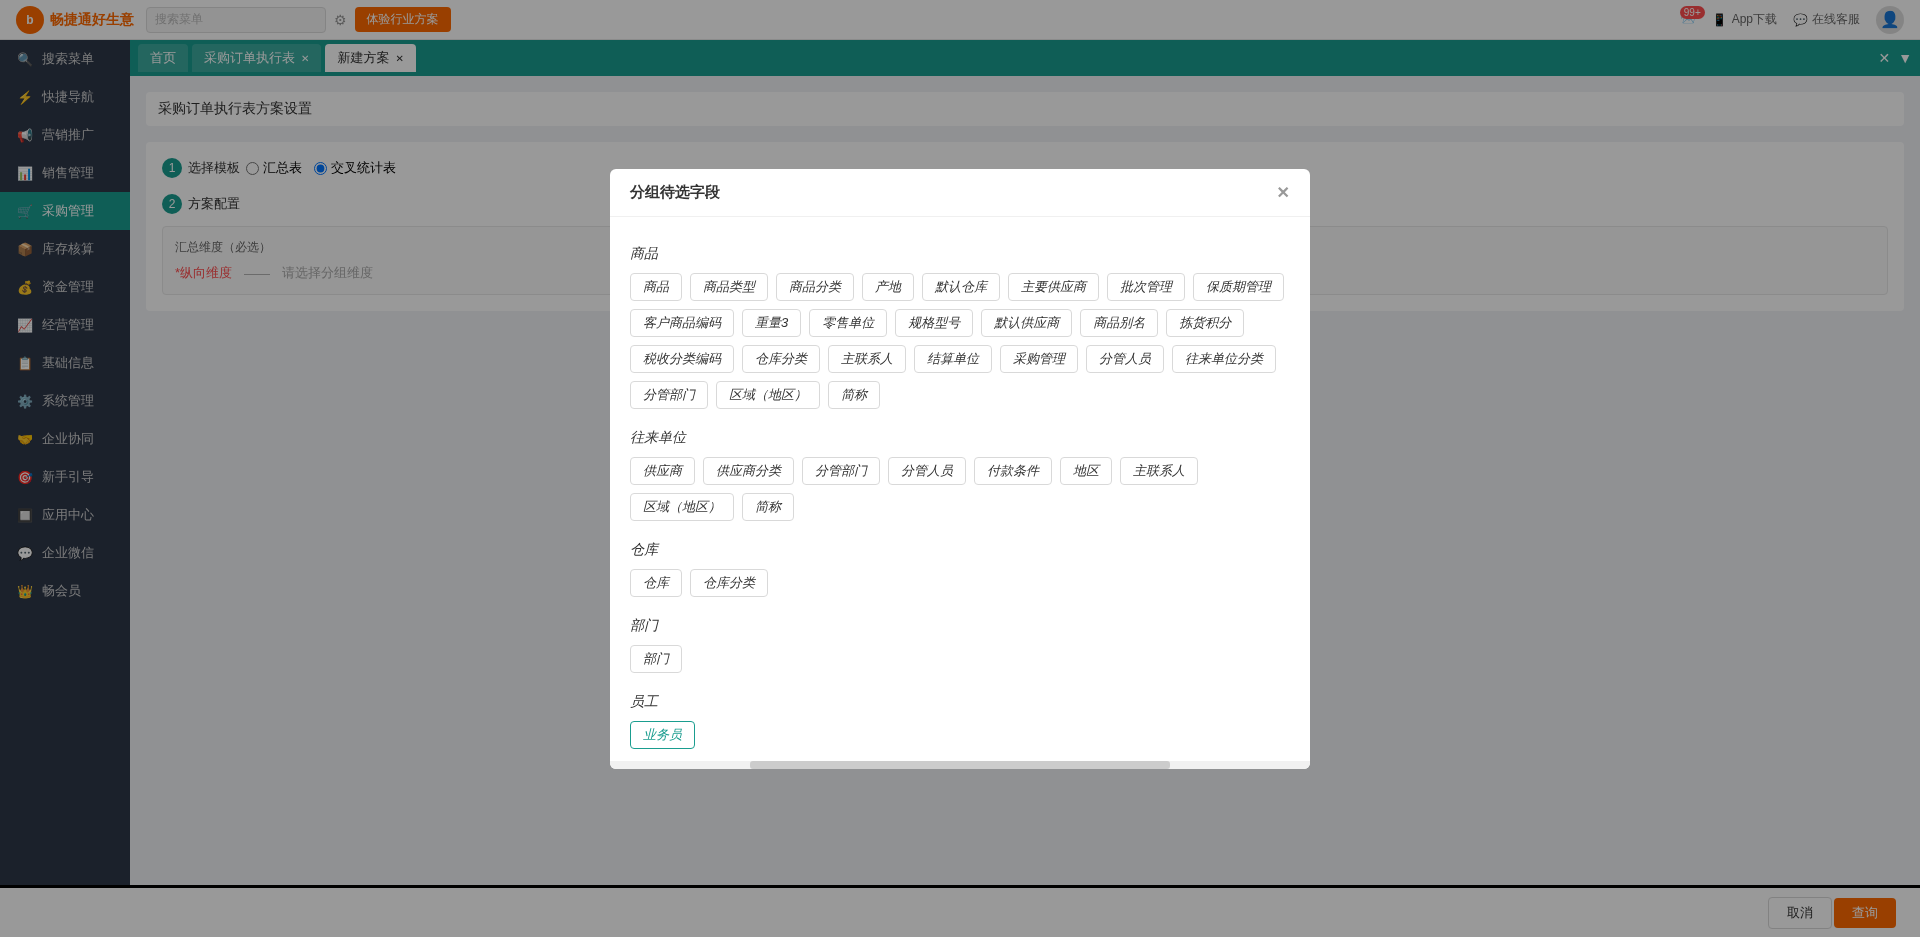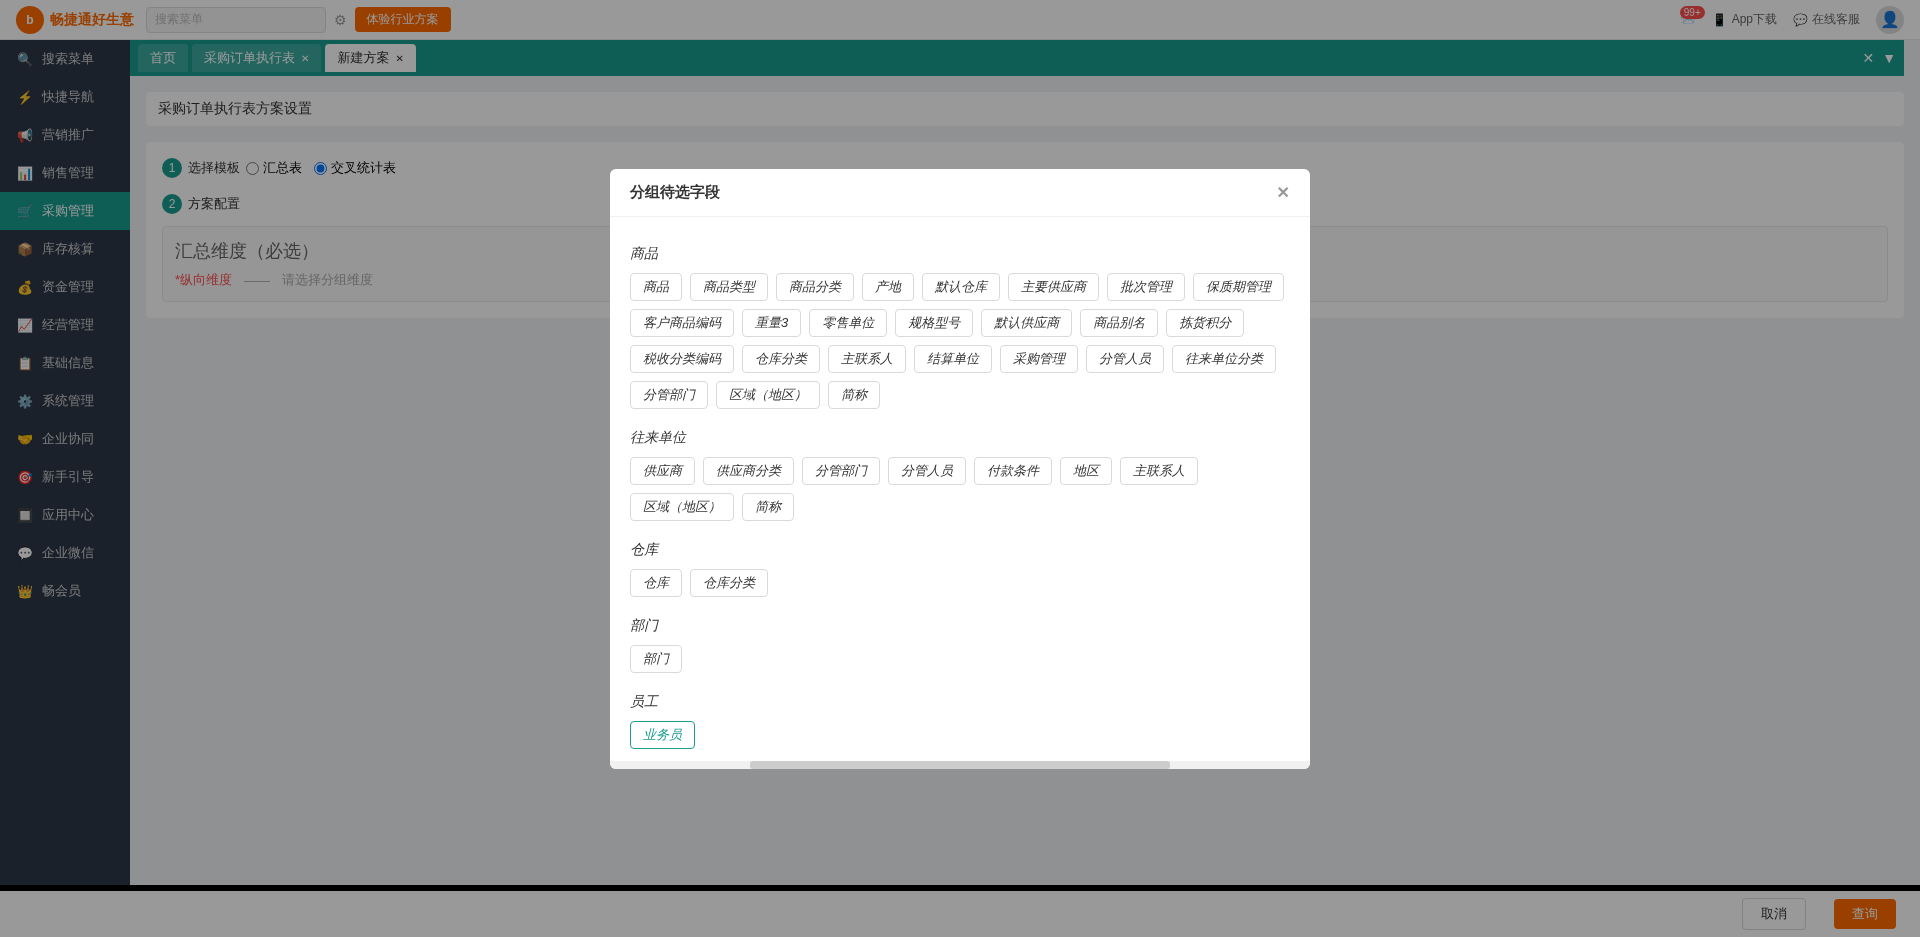--- a/index.html
+++ b/index.html
@@ -49,21 +49,21 @@
     }
     .header-link { color: #666; font-size: 12px; cursor: pointer; display: flex; align-items: center; gap: 4px; }
 
     
     .tab-bar {
       height: 36px;
       background: #1a9d8f;
       display: flex;
       align-items: center;
       padding: 0 8px;
-      position: fixed; top: 40px; left: 130px; right: 16px; z-index: 99;
+      position: fixed; top: 40px; left: 130px; right: 0; z-index: 99;
     }
     .tab-item {
       height: 28px; padding: 0 12px; display: flex; align-items: center;
       color: #fff; font-size: 13px; cursor: pointer; border-radius: 4px 4px 0 0;
       gap: 6px; background: rgba(255,255,255,0.15); margin-right: 4px;
     }
     .tab-item.active { background: #fff; color: #333; }
     .tab-close { color: inherit; font-size: 10px; cursor: pointer; }
 
     
@@ -164,23 +164,23 @@
     }
 
     
     .btn { padding: 6px 18px; border-radius: 4px; cursor: pointer; font-size: 13px; border: none; }
     .btn-cancel { background: #fff; border: 1px solid #d9d9d9; color: #333; }
     .btn-confirm { background: #ff6a00; color: #fff; }
 
     
     .bottom-bar {
       position: fixed; bottom: 0; left: 0; right: 0; height: 52px;
-      background: #fff; border-top: 6px solid #000000;
+      background: #fff; border-top: 3px solid #000000;
       display: flex; align-items: center; justify-content: flex-end;
-      padding: 0 24px; gap: 28px; z-index: 150;
+      padding: 0 24px; gap: 2px; z-index: 150;
     }
   </style>
 </head>
 <body>
 
 <div class="top-header">
   <div class="logo-area">
     <div class="logo-circle">b</div>
     <span>畅捷通好生意</span>
   </div>
@@ -313,21 +313,21 @@
           </label>
         </div>
       </div>
     </div>
     <div style="margin-top:12px;">
       <div class="step">
         <div class="step-num">2</div>
         <span class="step-label">方案配置</span>
       </div>
       <div style="margin-top:12px;padding:12px;background:#fafafa;border:1px solid #e8e8e8;border-radius:4px;">
-        <div style="color:#666;font-size:18px;margin-bottom:8px;">汇总维度（必选）</div>
+        <div style="color:#666;font-size:12px;margin-bottom:8px;">汇总维度（必选）</div>
         <div style="display:flex;gap:12px;align-items:center;">
           <span style="color:#ff4d4f;">*纵向维度</span>
           <span style="color:#aaa;">——</span>
           <span style="color:#aaa;">请选择分组维度</span>
         </div>
       </div>
     </div>
   </div>
 </div>
 

